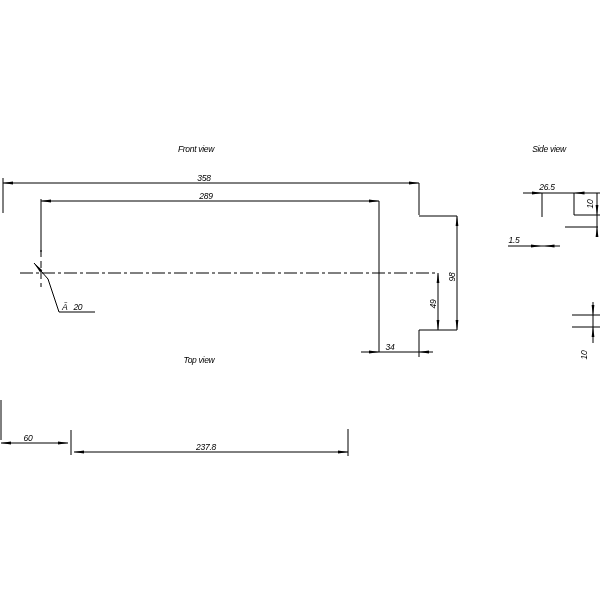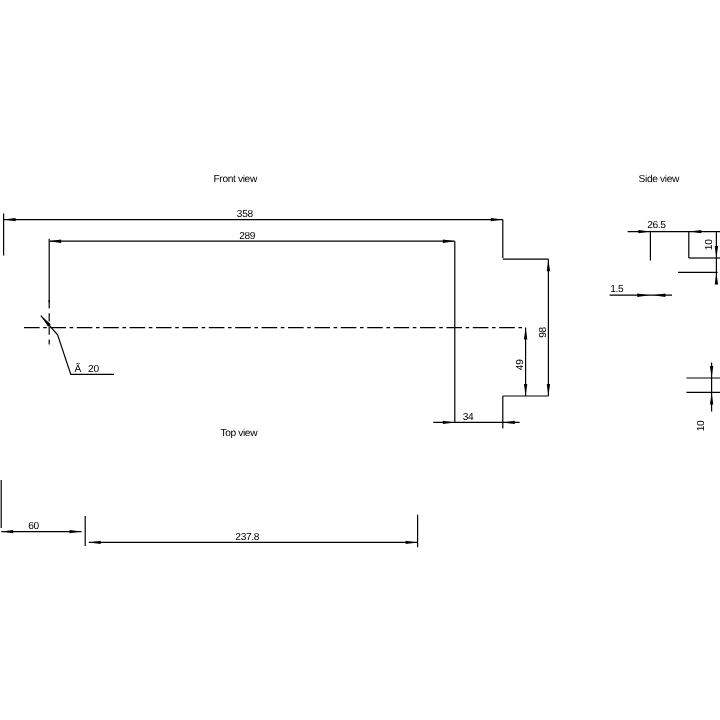--- a/index.html
+++ b/index.html
@@ -1,21 +1,21 @@
 <!DOCTYPE html>
 <html><head>
 <meta charset="utf-8">
 <style>
   html, body { margin: 0; padding: 0; }
   body {
     width: 600px; height: 600px;
     background: #ffffff;
     font-family: "Liberation Sans", sans-serif;
   }
-  .canvas-wrap { width: 600px; height: 512px; position: relative; }
+  .canvas-wrap { width: 600px; height: 512px; position: relative; font-style: italic; }
   svg { display: block; }
   .thin  { stroke: #000000; stroke-width: 1; fill: none; }
   .dash  { stroke: #000000; stroke-width: 1; fill: none; stroke-dasharray: 7 4; }
   .cline { stroke: #000000; stroke-width: 1; fill: none; stroke-dasharray: 13 3 3 3; }
   .arrow { fill: #000000; stroke: none; }
   .dim-text {
     font-family: "Liberation Sans", sans-serif;
     font-size: 8.5px;
     letter-spacing: -0.3px;
     fill: #000000;

